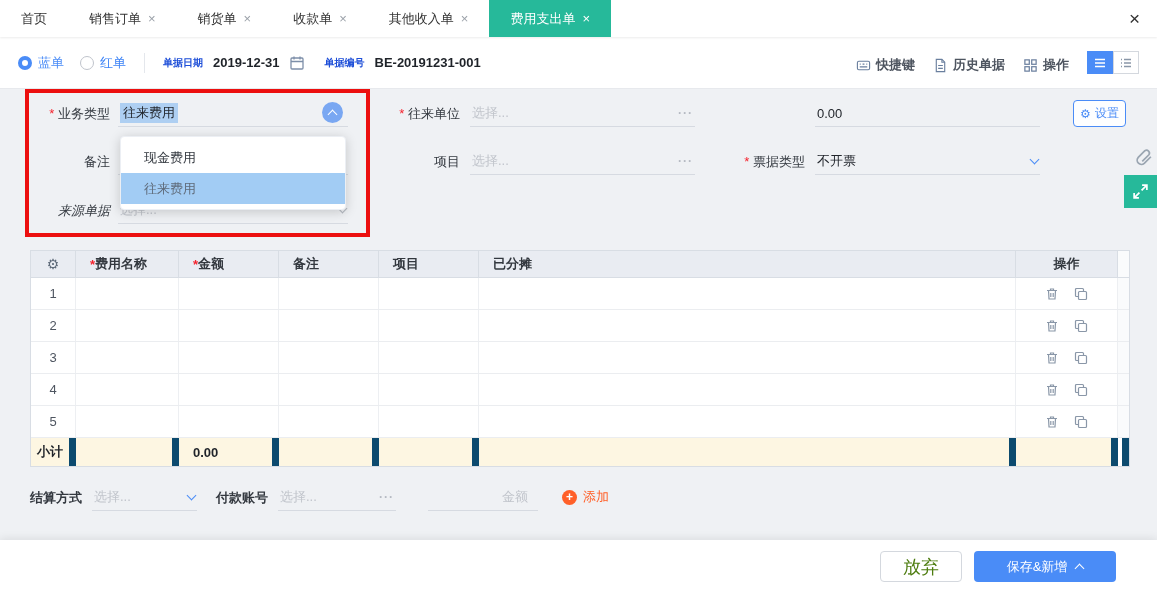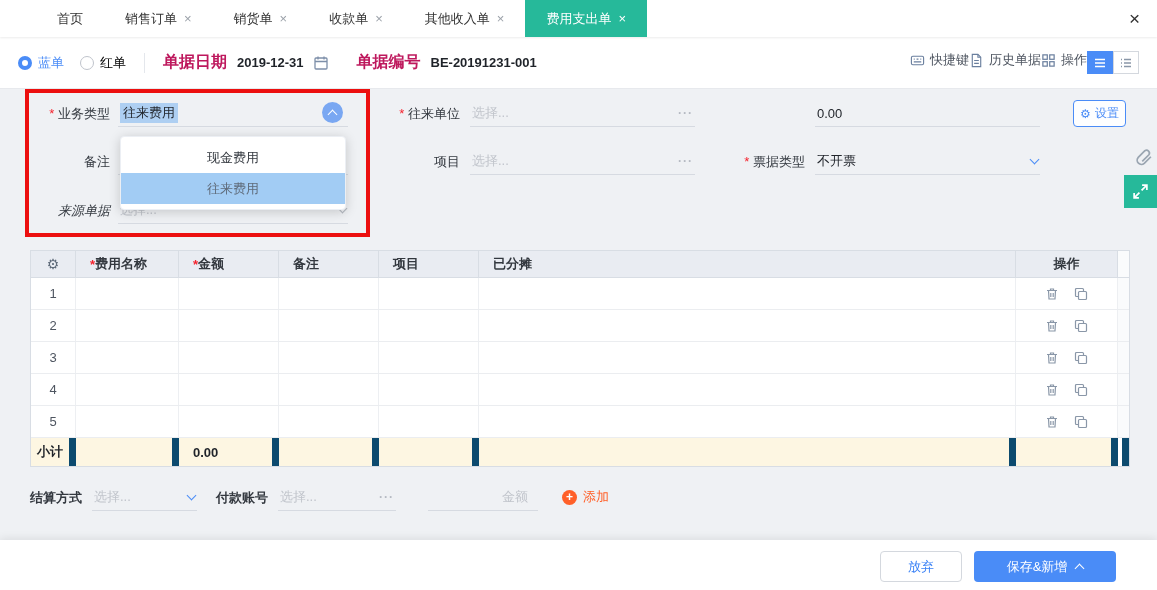--- a/index.html
+++ b/index.html
@@ -1,39 +1,39 @@
 <!DOCTYPE html>
 <html style="--active-tab: #26b99a; --accent-blue: #4a8cf7; --required-red: #f5222d; --annotation-red: #ec0f0f; --add-orange: #ff6029; --selection-blue: #aecff2; --dropdown-selected: #a2ccf4; --subtotal-bg: #fdf6e2;"><head>
 <meta charset="utf-8">
 <style>
   html,body{margin:0;padding:0;background:#dfe3e8;}
   *{box-sizing:border-box;font-family:"Liberation Sans","DejaVu Sans",sans-serif;}
   .app{position:relative;width:1157px;height:590px;background:#eff1f4;overflow:hidden;}
 
   
-  .tabbar{position:absolute;top:0;left:0;right:0;height:37px;background:#fff;display:flex;align-items:stretch;box-shadow:0 1px 2px rgba(0,0,0,.08);z-index:5;padding-left:36px;}
+  .tabbar{position:absolute;top:0;left:0;right:0;height:37px;background:#fff;display:flex;align-items:stretch;box-shadow:0 1px 2px rgba(0,0,0,.08);z-index:5;}
   .tab{display:flex;align-items:center;gap:7px;padding:0 21px;font-size:13px;color:#333;cursor:pointer;white-space:nowrap;}
   .tab.active{background:var(--active-tab,#26b99a);color:#fff;}
   .tab-close{font-size:13px;color:#9aa0a8;line-height:1;}
   .tab.active .tab-close{color:#fff;}
   .tabbar-close{margin-left:auto;display:flex;align-items:center;padding:0 17px;font-size:19px;color:#333;cursor:pointer;}
 
   
   .toolbar{position:absolute;top:37px;left:0;right:0;height:51px;background:#fff;display:flex;align-items:center;padding:0 18px;box-shadow:0 1px 0 #e7e9ed;z-index:4;}
   .radio-item{display:flex;align-items:center;gap:6px;font-size:13px;cursor:pointer;}
   .radio-dot{width:14px;height:14px;border-radius:50%;}
   .radio-dot.on{border:4px solid var(--accent-blue,#4a8cf7);background:#fff;}
   .radio-dot.off{border:1px solid #c0c4cc;background:#fff;}
   .radio-label.blue{color:var(--accent-blue,#4a8cf7);}
-  .radio-label.red{color:#000000;}
+  .radio-label.red{color:#3b82f6;}
   .v-divider{width:1px;height:20px;background:#e4e7ec;margin:0 18px;}
-  .tb-label{font-size:16px;color:#be185d;font-weight:600;}
+  .tb-label{font-size:10px;color:#1d4ed8;font-weight:600;}
   .tb-value{font-size:13px;color:#1f2329;font-weight:600;margin-left:10px;}
   .tb-icon{margin-left:9px;display:flex;align-items:center;cursor:pointer;}
-  .tb-right{margin-left:auto;display:flex;align-items:flex-start;}
+  .tb-right{margin-left:auto;display:flex;align-items:flex-end;gap:18px;font-weight:bold;}
   .tb-tool{display:flex;align-items:center;gap:5px;font-size:13px;color:#4e5560;cursor:pointer;}
   .toggle-group{display:flex;}
   .toggle-btn{width:26px;height:23px;border:1px solid #d4d8de;display:flex;align-items:center;justify-content:center;background:#fff;cursor:pointer;}
   .toggle-btn.active{background:var(--accent-blue,#4a8cf7);border-color:var(--accent-blue,#4a8cf7);}
 
   
   .flabel{position:absolute;font-size:13px;color:#33383f;text-align:right;line-height:27px;}
   .req::before{content:"* ";color:var(--required-red,#f5222d);}
   .field{position:absolute;height:27px;border-bottom:1px solid #d6dae1;display:flex;align-items:center;font-size:13px;color:#22262c;padding:0 2px;}
   .placeholder{color:#c0c4cb;}
@@ -43,21 +43,21 @@
   .chev.up{transform:rotate(-135deg);margin-top:4px;}
   .chev.blue{color:var(--accent-blue,#4a8cf7);}
   .chev.gray{color:#b3b8c0;}
   .chev.white{color:#fff;}
   .sel-text{background:var(--selection-blue,#aecff2);padding:1px 3px;color:#1f2329;}
   .circle-up{position:absolute;right:5px;top:2px;width:21px;height:21px;border-radius:50%;background:#79a7f2;display:flex;align-items:center;justify-content:center;cursor:pointer;}
   .settings-btn{position:absolute;left:1073px;top:100px;width:53px;height:27px;border:1px solid var(--accent-blue,#4a8cf7);border-radius:4px;background:#fdfeff;color:var(--accent-blue,#4a8cf7);font-size:12px;display:flex;align-items:center;justify-content:center;gap:4px;cursor:pointer;}
 
   
   .dropdown{position:absolute;left:120px;top:136px;width:226px;background:#fff;border:1px solid #eceff4;border-radius:4px;box-shadow:0 2px 12px rgba(0,0,0,.18);padding:5px 0;z-index:20;}
-  .dd-option{height:31px;line-height:31px;padding:0 13px;font-size:13px;color:#33383f;cursor:pointer;text-align:center;}
+  .dd-option{height:31px;line-height:31px;padding:0 23px;font-size:13px;color:#33383f;cursor:pointer;}
   .dd-option.selected{background:var(--dropdown-selected,#a2ccf4);color:#5f6b7a;}
 
   
   .annotation{position:absolute;left:25px;top:89px;width:345px;height:148px;border:4px solid var(--annotation-red,#ec0f0f);z-index:30;pointer-events:none;}
 
   
   .attach-float{position:absolute;left:1133px;top:147px;width:22px;height:22px;display:flex;align-items:center;justify-content:center;cursor:pointer;}
   .expand-float{position:absolute;left:1124px;top:175px;width:33px;height:33px;background:var(--active-tab,#26b99a);display:flex;align-items:center;justify-content:center;cursor:pointer;}
 
   
@@ -77,21 +77,21 @@
   .t-sub{display:flex;height:28px;background:var(--subtotal-bg,#fdf6e2);}
   .t-sub .td{border-right:7px solid #0c4a6e;color:#1f2329;font-weight:600;}
   .gear-glyph{font-size:14px;color:#5f6b7a;cursor:pointer;line-height:1;}
   .op-icon{cursor:pointer;}
 
   
   .s-label{position:absolute;font-size:13px;font-weight:600;color:#33383f;line-height:27px;}
 
   
   .footerbar{position:absolute;left:0;top:540px;width:1157px;height:50px;background:#fff;box-shadow:0 -2px 8px rgba(0,0,0,.08);}
-  .btn-abandon{position:absolute;left:880px;top:551px;width:82px;height:31px;border:1px solid #d4d8de;border-radius:4px;background:#fff;font-size:13px;color:#3b82f6;display:flex;align-items:center;justify-content:center;cursor:pointer;}
+  .btn-abandon{position:absolute;left:880px;top:551px;width:82px;height:31px;border:1px solid #d4d8de;border-radius:4px;background:#fff;font-size:18px;color:#4d7c0f;display:flex;align-items:center;justify-content:center;cursor:pointer;}
   .btn-save{position:absolute;left:974px;top:551px;width:142px;height:31px;border-radius:4px;background:var(--accent-blue,#4a8cf7);font-size:13px;color:#fff;display:flex;align-items:center;justify-content:center;gap:9px;cursor:pointer;}
 
   
   .add-btn{position:absolute;left:562px;top:488px;display:flex;align-items:center;gap:6px;color:var(--add-orange,#ff6029);font-size:13px;cursor:pointer;}
   .add-circle{width:15px;height:15px;border-radius:50%;background:var(--add-orange,#ff6029);color:#fff;font-size:12px;line-height:15px;text-align:center;font-weight:700;}
 </style>
 </head>
 <body>
 
 <div class="app">
@@ -134,21 +134,21 @@
     </div>
     <div class="v-divider"></div>
     <span class="tb-label">单据日期</span>
     <span class="tb-value">2019-12-31</span>
     <span class="tb-icon">
       <svg width="16" height="16" viewBox="0 0 16 16" fill="none" stroke="#7d8fa9" stroke-width="1.3">
         <rect x="2" y="3" width="12" height="11" rx="1"></rect>
           <path d="M2 6.5h12M5 1.5v3M11 1.5v3"></path>
       </svg>
     </span>
-    <span class="tb-label" style="margin-left:28px;">单据编号</span>
+    <span class="tb-label" style="margin-left:20px;">单据编号</span>
     <span class="tb-value">BE-20191231-001</span>
 
     <div class="tb-right">
       <div class="tb-tool">
         <svg width="15" height="15" viewBox="0 0 16 16" fill="none" stroke="#6a7f9e" stroke-width="1.2">
           <rect x="1.5" y="3.5" width="13" height="9" rx="1.5"></rect>
             <path d="M4 6.5h1M7 6.5h2M11 6.5h1M4 9.5h8"></path>
         </svg>
         <span>快捷键</span>
       </div>

